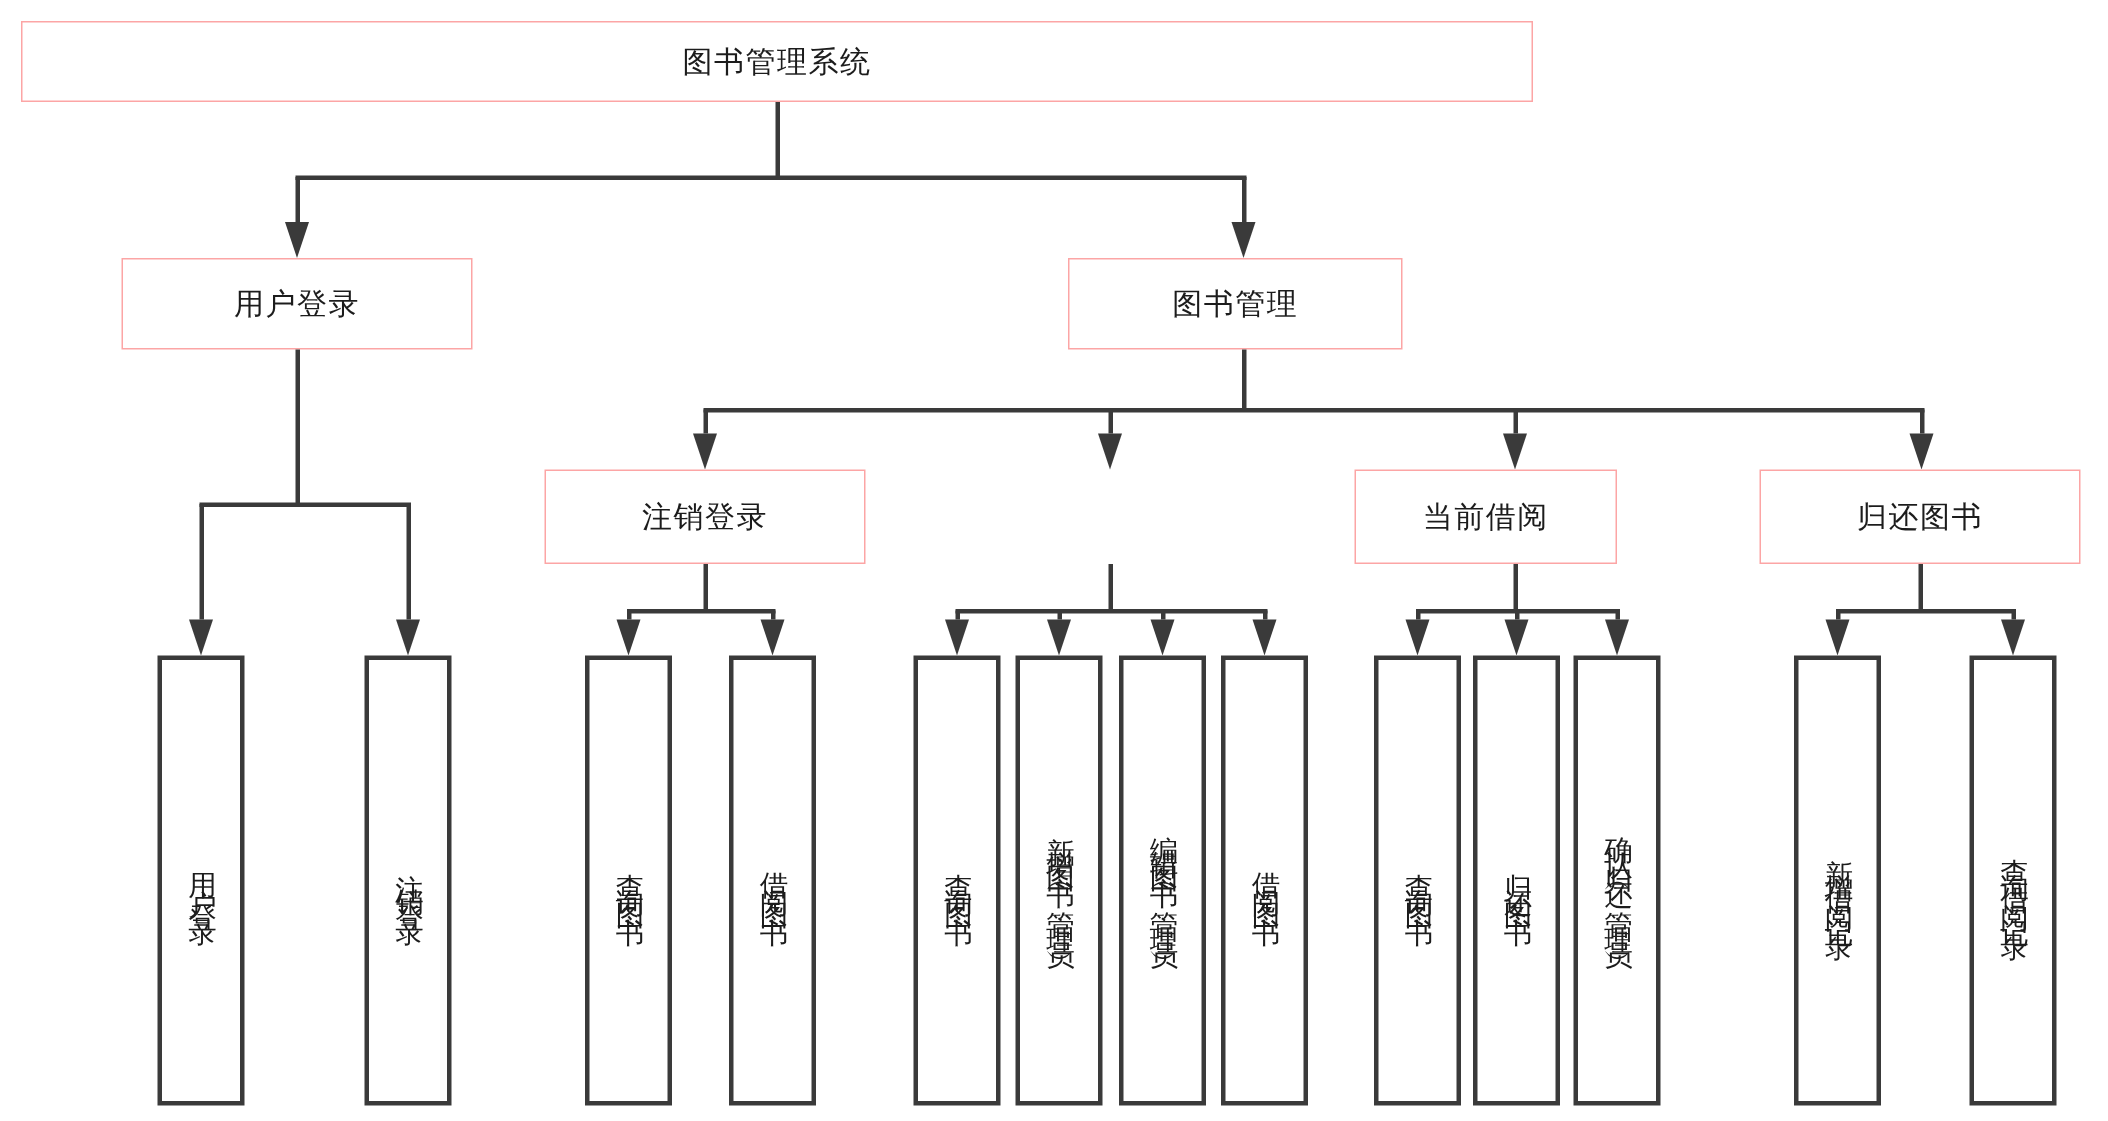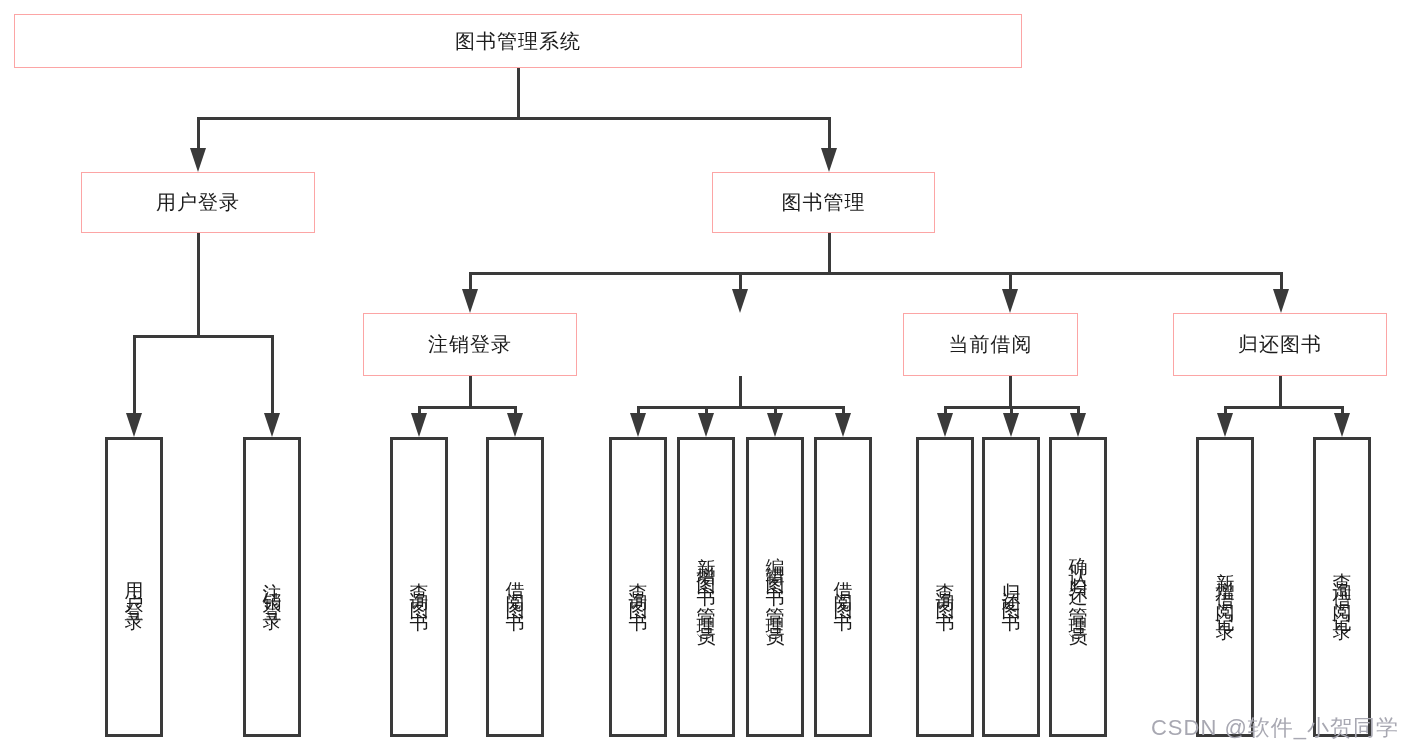--- a/index.html
+++ b/index.html
@@ -181,15 +181,14 @@
     <span>确认归还（管理员）</span>
   </div>
 
   <div class="vbox" style="left:1196px;top:437px;width:58px;height:300px;">
     <span>新增借阅记录</span>
   </div>
   <div class="vbox" style="left:1313px;top:437px;width:58px;height:300px;">
     <span>查询借阅记录</span>
   </div>
 
-  <div class="watermark">CSDN @软件_小贺同学</div>
 
 </div>
 
 </body></html>

